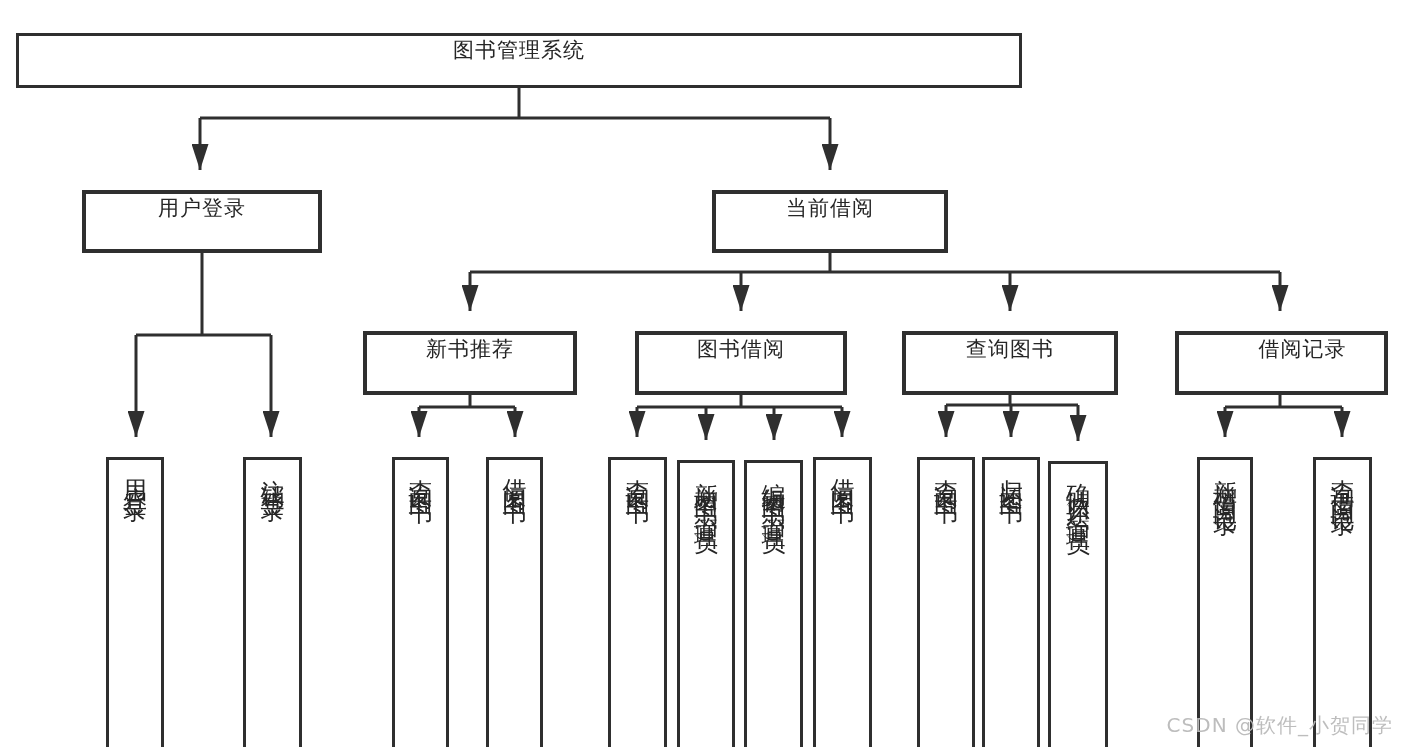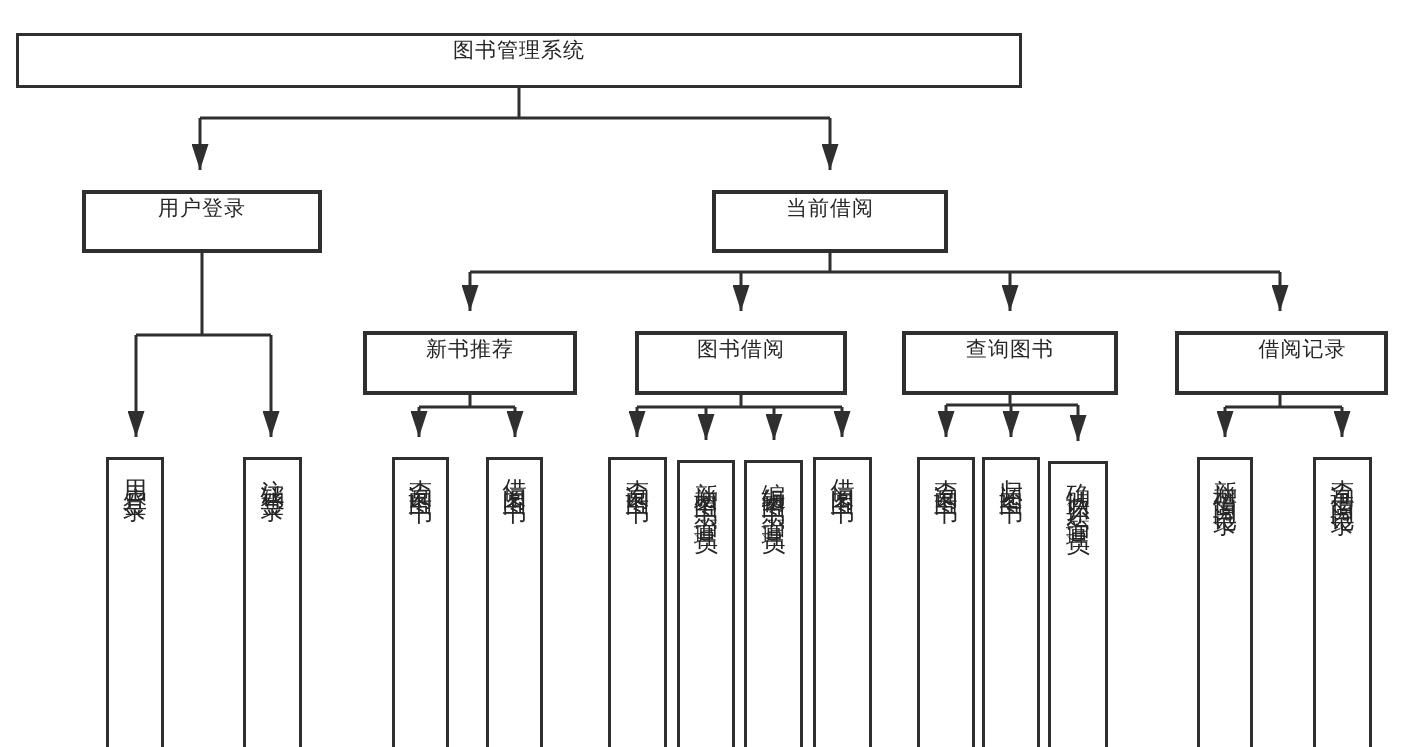--- a/index.html
+++ b/index.html
@@ -146,14 +146,15 @@
     <span class="vtext">确认归还（管理员）</span>
   </div>
 
   <div class="node leaf" style="left:1197px;top:437px;width:56px;height:296px;">
     <span class="vtext">新增借阅记录</span>
   </div>
   <div class="node leaf" style="left:1313px;top:437px;width:59px;height:296px;">
     <span class="vtext">查询借阅记录</span>
   </div>
 
+  <div class="watermark">CSDN @软件_小贺同学</div>
 
 </div>
 
 </body></html>

